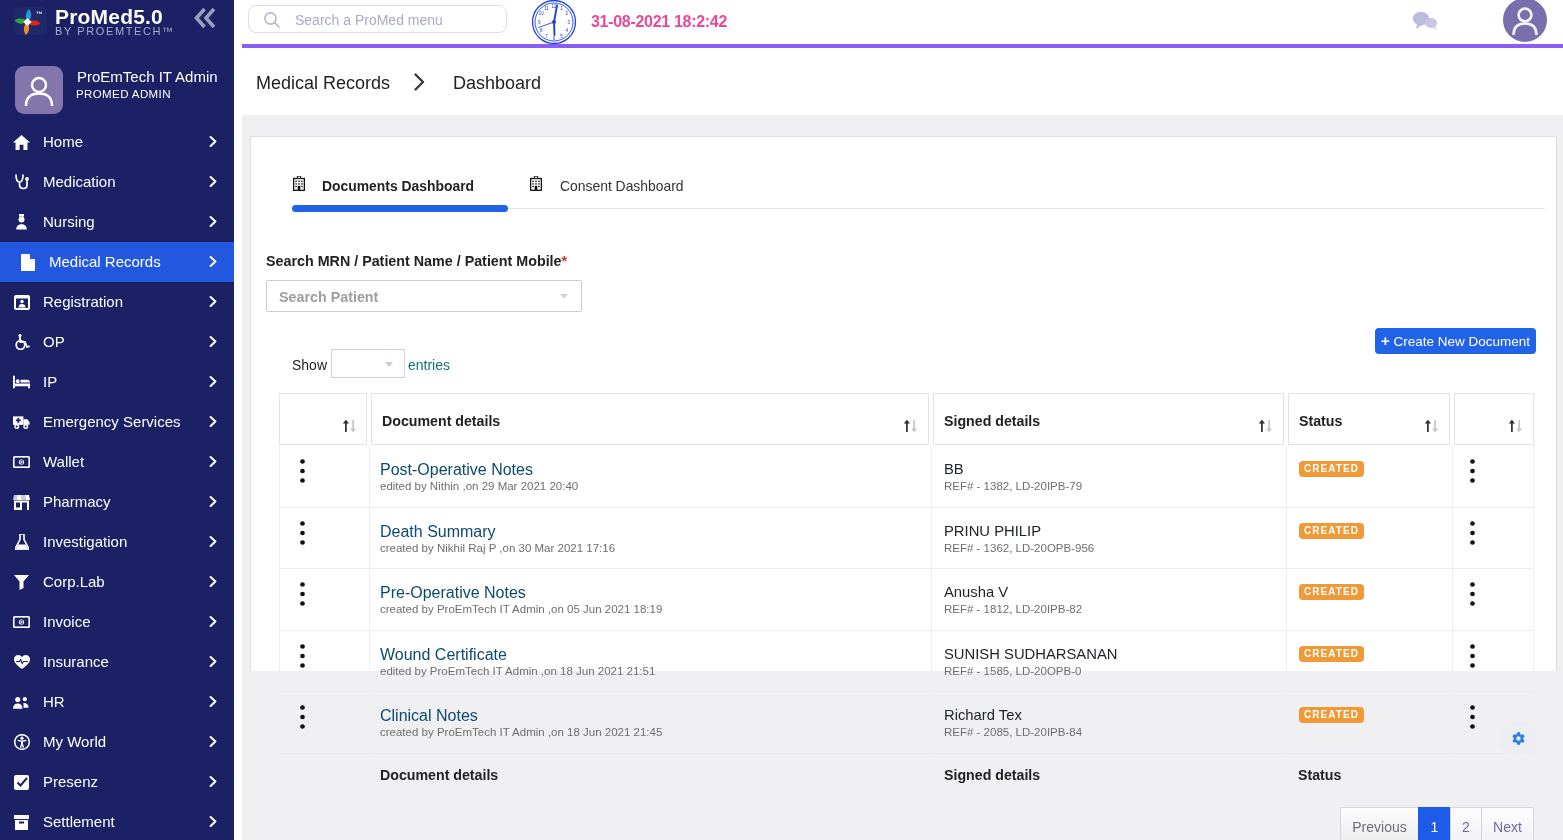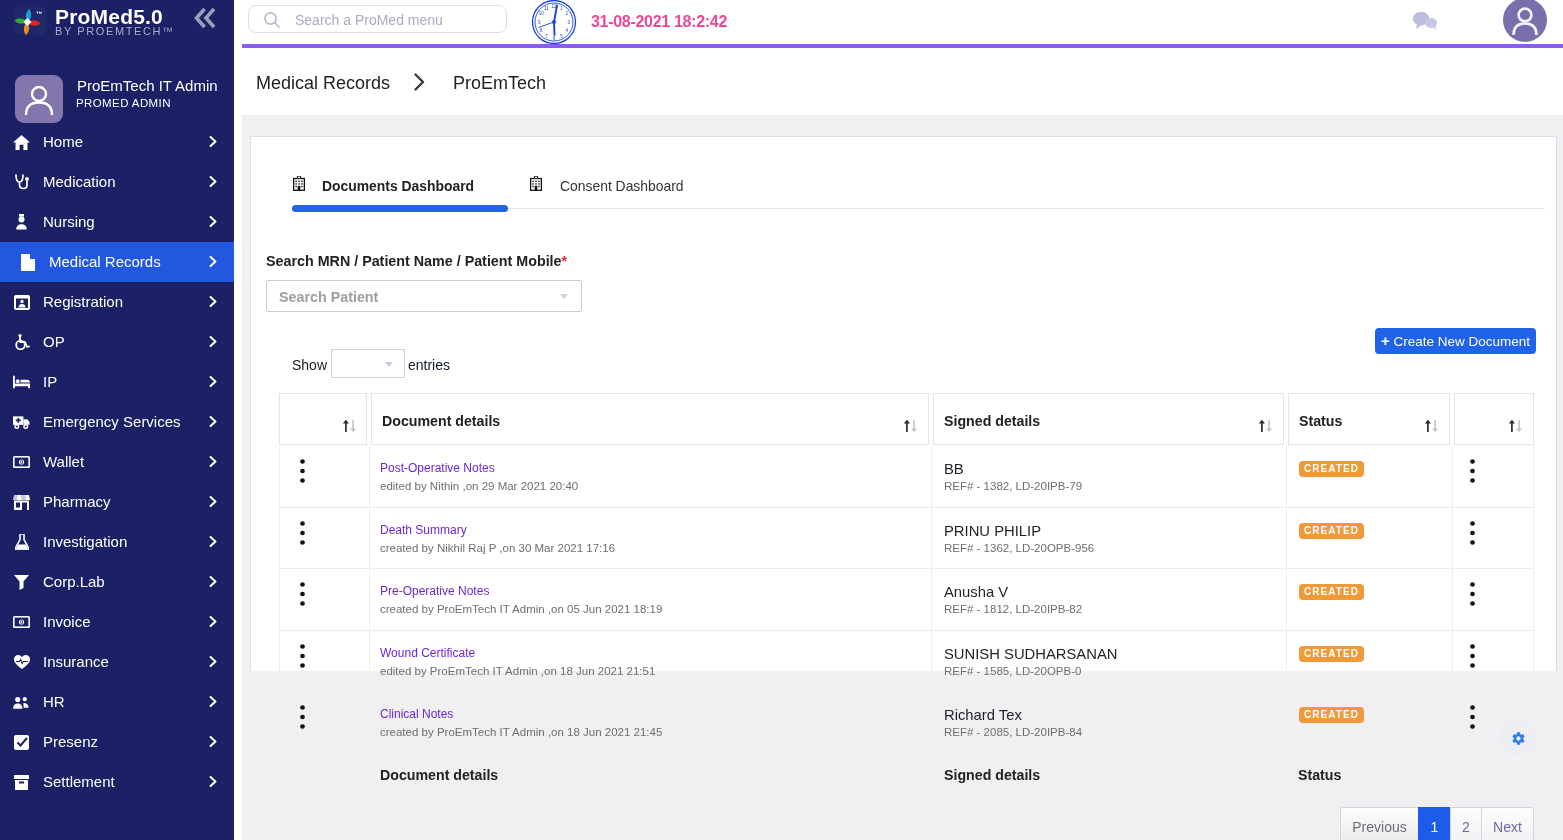--- a/index.html
+++ b/index.html
@@ -5,21 +5,21 @@
 * { margin:0; padding:0; box-sizing:border-box; }
 html,body { width:1563px; height:840px; overflow:hidden; font-family:"Liberation Sans", sans-serif; background:#fff; }
 
 #sidebar { position:absolute; left:0; top:0; width:234px; height:840px; background:#1b2164; color:#fff; z-index:5; }
 #sbstrip { position:absolute; left:234px; top:0; width:8px; height:840px; background:#fff; z-index:4; }
 .logo-row { position:relative; height:46px; }
 .logo-box { position:absolute; left:14px; top:7px; width:33px; height:28px; background:#1f2869; border-radius:5px; }
 .logo-title { position:absolute; left:55px; top:5px; font-size:21px; font-weight:bold; color:#fff; letter-spacing:0.2px; }
 .logo-sub { position:absolute; left:55px; top:25px; font-size:11px; color:#a7aecb; letter-spacing:1.6px; }
 .collapse { position:absolute; left:193px; top:7px; line-height:0; }
-.profile { position:relative; height:70px; margin-top:29px; }
+.profile { position:relative; height:70px; margin-top:20px; }
 .avatar-box { position:absolute; left:15px; top:0; width:48px; height:48px; background:#8276ad; border-radius:9px; }
 .prof-name { position:absolute; left:77px; top:2px; font-size:15px; }
 .prof-role { position:absolute; left:76px; top:22px; font-size:11.5px; letter-spacing:0.4px; }
 #nav { position:absolute; top:122px; left:0; width:234px; }
 .nav-item { position:relative; height:40px; line-height:40px; }
 .nav-item .nicon { position:absolute; left:13px; top:0; width:17px; height:40px; display:flex; align-items:center; justify-content:center; }
 .nav-item .ntext { position:absolute; left:43px; top:0; font-size:15px; color:#fff; white-space:nowrap; }
 .nav-item .nchev { position:absolute; right:17px; top:14px; line-height:0; }
 .nav-item.active { background:#2257e0; }
 .nav-item.active .nicon { left:19px; }
@@ -53,35 +53,35 @@
 .lbl { position:absolute; left:15px; top:116px; font-size:14.3px; font-weight:bold; color:#222; }
 .lbl .req { color:#e03030; }
 .patsel { position:absolute; left:15px; top:143px; width:316px; height:32px; border:1px solid #ccc; border-radius:2px; background:#fff;font-weight:bold; }
 .patsel .ph { position:absolute; left:12px; top:8px; font-size:14.3px; color:#9e9e9e; }
 .patsel .car { position:absolute; right:13px; top:13px; width:0; height:0; border-left:4.5px solid transparent; border-right:4.5px solid transparent; border-top:5.5px solid #ccd5e2; }
 
 .showrow { position:absolute; left:41px; top:212px; height:30px; }
 .show-t { position:absolute; left:0px; top:8px; font-size:14px; color:#222; }
 .show-sel { position:absolute; left:39px; top:0px; width:74px; height:29px; border:1px solid #cfcfe0; background:#fff; }
 .show-sel .car { position:absolute; right:11px; top:12px; width:0; height:0; border-left:4.5px solid transparent; border-right:4.5px solid transparent; border-top:5.5px solid #c3cbe0; }
-.show-e { position:absolute; left:116px; top:8px; font-size:14px; color:#0f172a; }
+.show-e { position:absolute; left:116px; top:8px; font-size:14px; color:#0f766e; }
 .createbtn { position:absolute; left:1124px; top:191px; width:161px; height:26px; background:#2163e8; border-radius:4px; color:#fff; font-size:13.5px; line-height:26px; text-align:center; font-weight:500;}
 .createbtn b { font-size:15px; font-weight:bold; }
 
 #tbl { position:absolute; left:28px; top:256px; width:1255px; }
 .thead { position:relative; height:53px; }
 .th { position:absolute; top:0; height:52px; border:1px solid #e4e4e4; background:#fff; }
 .th .t { position:absolute; left:10px; top:19px; font-size:14.2px; font-weight:bold; color:#222; }
 .sort { position:absolute; top:25px; width:15px; height:14px; line-height:0; }
 .c1 { left:0px; width:88px; } .c2 { left:92px; width:558px; } .c3 { left:654px; width:351px; } .c4 { left:1009px; width:162px; } .c5 { left:1175px; width:80px; }
 .trow { position:relative; height:61.5px; border-bottom:1px solid #ececec; }
 .trow .vline { position:absolute; top:0; bottom:0; width:1px; background:#efefef; }
 .kebab1 { position:absolute; left:21px; top:13px; line-height:0; }
 .kebab2 { position:absolute; left:1191px; top:13px; line-height:0; }
-.dtitle { position:absolute; left:101px; top:15px; font-size:12px; color:#6d28d9; }
+.dtitle { position:absolute; left:101px; top:15px; font-size:16px; color:#0c4a6e; }
 .dsub { position:absolute; left:101px; top:34px; font-size:11.5px; color:#6e6e6e; }
 .sname { position:absolute; left:665px; top:15px; font-size:14.8px; color:#212529; }
 .sref { position:absolute; left:665px; top:34px; font-size:11.5px; color:#6e6e6e; }
 .badge { position:absolute; left:1020px; top:15px; height:16px; line-height:16px; background:#f09a37; border-radius:4px; color:#fff; font-size:10px; font-weight:bold; letter-spacing:1.05px; padding:0 5px; }
 .tfoot { position:relative; height:40px; }
 .tfoot .f { position:absolute; top:13px; font-size:14.2px; font-weight:bold; color:#222; }
 
 .pager { position:absolute; right:22px; top:670px; height:40px; display:flex; }
 .pg { box-sizing:border-box; border:1px solid #d5d5dd; background:linear-gradient(#fdfdfd,#eaeaea); color:#6d6d78; font-size:14px; height:40px; display:flex; align-items:center; }
 .pg + .pg { margin-left:-1px; }
@@ -315,20 +315,33 @@
             <path d="M11 7.2 C13.8 6.8 16.5 8.5 16.5 12 L11.3 12" fill="#fff"></path>
           </svg>
         </span>
         <span class="ntext">HR</span>
         <span class="nchev"><svg width="8" height="11" viewBox="0 0 8 11">
             <path d="M1.6 1 L6.4 5.5 L1.6 10" stroke="#fff" stroke-width="2" fill="none" stroke-linecap="round" stroke-linejoin="round"></path>
           </svg></span>
       </div>
       <div class="nav-item">
         <span class="nicon">
+          <svg width="16" height="16" viewBox="0 0 16 16">
+            <circle cx="8" cy="8" r="7.3" fill="none" stroke="#fff" stroke-width="1.5"></circle>
+            <circle cx="8" cy="4.2" r="1.6" fill="#fff"></circle>
+            <path d="M3.5 7 L7 7.8 L7 10 L5.8 13.5 L7.3 13.8 L8 11 L8.7 13.8 L10.2 13.5 L9 10 L9 7.8 L12.5 7 L12.2 5.8 L8 6.6 L3.8 5.8 Z" fill="#fff"></path>
+          </svg>
+        </span>
+        <span class="ntext">My World</span>
+        <span class="nchev"><svg width="8" height="11" viewBox="0 0 8 11">
+            <path d="M1.6 1 L6.4 5.5 L1.6 10" stroke="#fff" stroke-width="2" fill="none" stroke-linecap="round" stroke-linejoin="round"></path>
+          </svg></span>
+      </div>
+      <div class="nav-item">
+        <span class="nicon">
           <svg width="15" height="15" viewBox="0 0 15 15">
             <rect x="0" y="0" width="15" height="15" rx="2" fill="#fff"></rect>
             <path d="M3.5 7.5 L6.5 10.5 L13 3" stroke="#1b2164" stroke-width="2" fill="none"></path>
           </svg>
         </span>
         <span class="ntext">Presenz</span>
         <span class="nchev"><svg width="8" height="11" viewBox="0 0 8 11">
             <path d="M1.6 1 L6.4 5.5 L1.6 10" stroke="#fff" stroke-width="2" fill="none" stroke-linecap="round" stroke-linejoin="round"></path>
           </svg></span>
       </div>
@@ -389,21 +402,21 @@
     <div class="user-avatar"><svg width="44" height="44" viewBox="0 0 44 44">
           <circle cx="22" cy="17" r="6.4" fill="none" stroke="#f4f2fa" stroke-width="2.6"></circle>
           <path d="M10.5 37 C10.5 28.5 15.5 25.5 22 25.5 C28.5 25.5 33.5 28.5 33.5 37" fill="none" stroke="#f4f2fa" stroke-width="2.6"></path>
         </svg></div>
   </div>
   <div id="breadcrumb">
     <div class="b1">Medical Records</div>
     <div class="bc"><svg width="12" height="18" viewBox="0 0 12 18">
           <path d="M2.5 1.5 L10 9 L2.5 16.5" stroke="#3a3a3a" stroke-width="2.4" fill="none" stroke-linecap="round" stroke-linejoin="round"></path>
         </svg></div>
-    <div class="b2">ProEmTech</div>
+    <div class="b2">Dashboard</div>
   </div>
   <div id="content">
     <div id="card">
       <div class="tabs">
         <div class="tabline"></div>
         <div class="tabbar"></div>
         <div class="tab1i"><svg width="12" height="15" viewBox="0 0 12 15">
               <rect x="0.65" y="2.5" width="10.7" height="11.8" fill="#fff" stroke="#111" stroke-width="1.3"></rect>
               <rect x="3.8" y="0.2" width="4.4" height="2.6" fill="#111"></rect>
               <rect x="4.9" y="0.9" width="2.2" height="1.2" fill="#fff"></rect>

